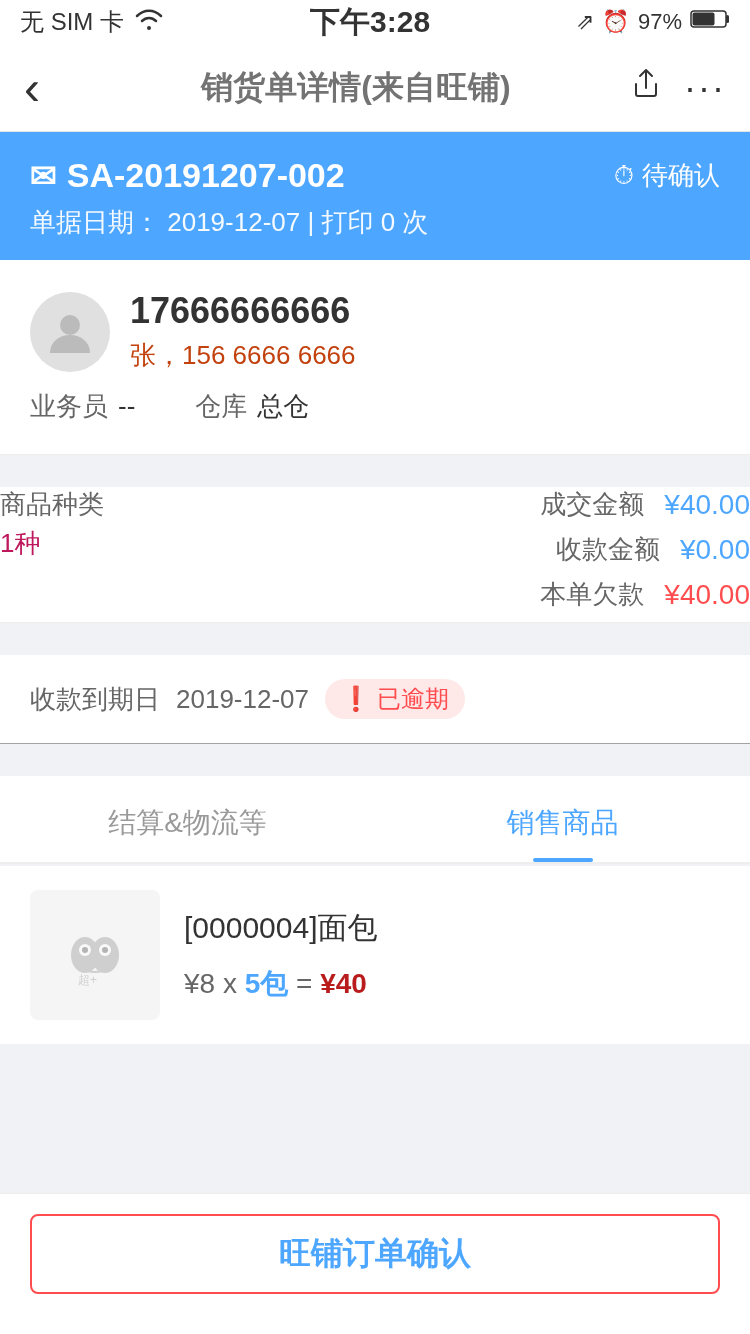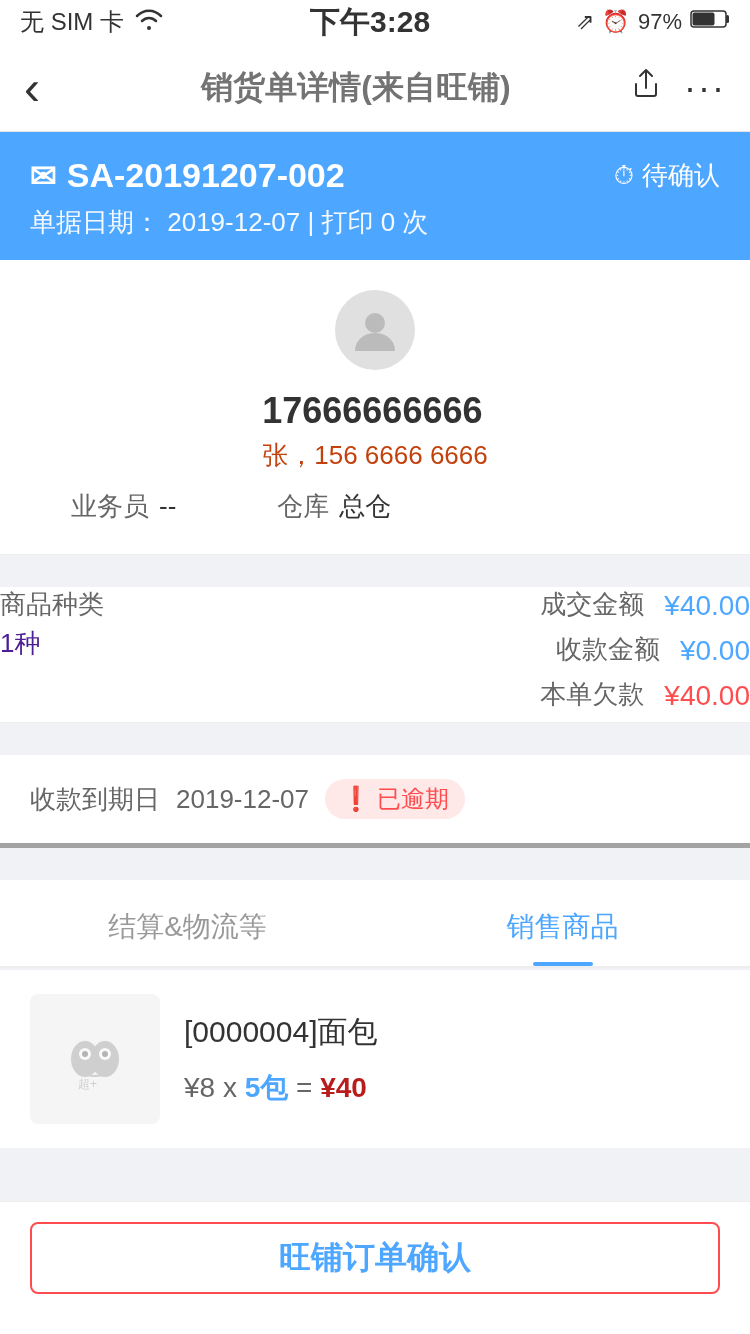--- a/index.html
+++ b/index.html
@@ -100,21 +100,20 @@
       background: #fff;
       padding: 30px;
       margin-top: 0;
       border-bottom: 1px solid #eee;
     }
     .customer-row {
       display: flex;
       align-items: center;
       gap: 20px;
       margin-bottom: 16px;
-      flex-direction: column;
     }
     .customer-avatar {
       width: 80px;
       height: 80px;
       border-radius: 50%;
       background: #e0e0e0;
       display: flex;
       align-items: center;
       justify-content: center;
       flex-shrink: 0;
@@ -133,60 +132,60 @@
       color: #c2410c;
     }
     .customer-meta {
       display: flex;
       align-items: center;
       gap: 60px;
       font-size: 26px;
       color: #666;
       margin-top: 10px;
     }
-    .meta-item { display: flex; align-items: center; gap: 10px; margin-left: 41px; }
+    .meta-item { display: flex; align-items: center; gap: 10px; }
     .meta-value { color: #333; }
 
     
     .summary-section {
       background: #fff;
       margin-top: 16px;
       border-bottom: 1px solid #eee;
     }
     .summary-row {
       display: flex;
       justify-content: space-between;
       align-items: flex-start;
     }
     .summary-left { font-size: 26px; color: #666; }
-    .summary-count { font-size: 26px; color: #4c1d95; margin-top: 4px; }
+    .summary-count { font-size: 26px; color: #be185d; margin-top: 4px; }
     .summary-right { text-align: right; }
     .summary-item {
       display: flex;
       justify-content: flex-end;
-      align-items: flex-end;
+      align-items: center;
       gap: 20px;
       margin-bottom: 10px;
       font-size: 26px;
       color: #666;
     }
     .amount-blue { color: #4da6ff; font-size: 28px; font-weight: 500; }
     .amount-red { color: #ff4d4f; font-size: 28px; font-weight: 500; }
 
     
     .due-date-section {
       background: #fff;
       padding: 24px 30px;
       margin-top: 16px;
       display: flex;
       align-items: center;
       gap: 16px;
       font-size: 26px;
       color: #666;
-      border-bottom: 5px solid #a3a3a3;
+      border-bottom: 1px solid #a3a3a3;
     }
     .overdue-badge {
       background: #ffe8e8;
       color: #ff4d4f;
       border-radius: 20px;
       padding: 4px 16px;
       font-size: 24px;
       display: flex;
       align-items: center;
       gap: 6px;
@@ -270,21 +269,21 @@
       position: fixed;
       bottom: 0;
       left: 0;
       width: 750px;
       background: #fff;
       padding: 20px 30px 40px;
       border-top: 1px solid #eee;
     }
     .confirm-btn {
       width: 100%;
-      height: 72px;
+      height: 80px;
       border: 2px solid #ff4d4f;
       border-radius: 8px;
       background: #fff;
       color: #4da6ff;
       font-size: 32px;
       font-weight: 600;
       cursor: pointer;
       display: flex;
       align-items: center;
       justify-content: center;

